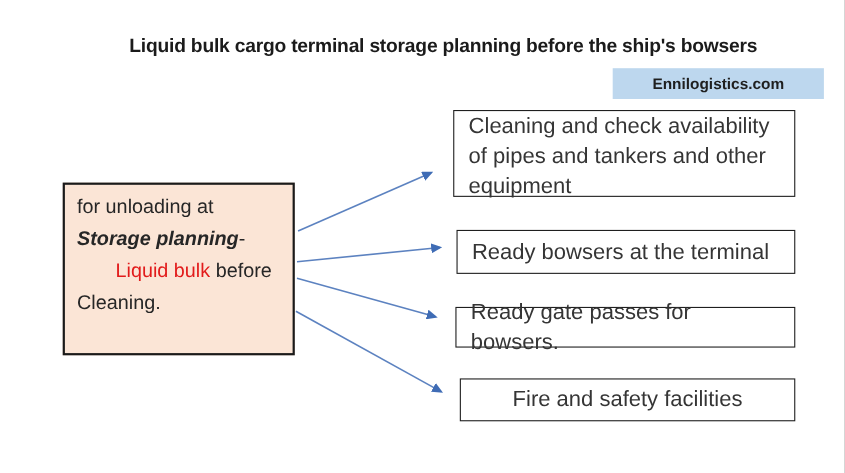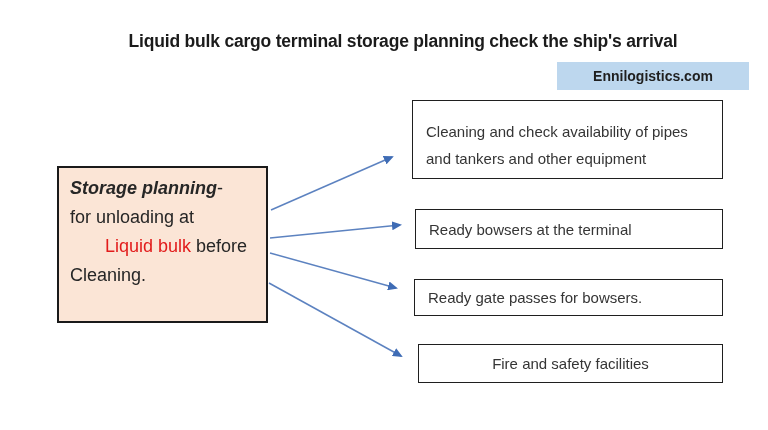--- a/index.html
+++ b/index.html
@@ -65,24 +65,24 @@
     font-style: italic;
   }
   .center-box .red {
     color: var(--highlight-red);
     margin-left: 35px;
   }
   .task-box {
     position: absolute;
     border: 1.5px solid var(--box-border);
     background: #ffffff;
-    font-size: 15px;
+    font-size: 20px;
     line-height: 27px;
     color: #353535;
-    padding: 17px 13px;
+    padding: 1px 13px;
     display: flex;
   }
   .task-box-1 { left: 412px; top: 100px; width: 311px; height: 79px; align-items: flex-start; }
   .task-box-2 { left: 415px; top: 209px; width: 308px; height: 40px; align-items: center; }
   .task-box-3 { left: 414px; top: 279px; width: 309px; height: 37px; align-items: center; }
   .task-box-4 { left: 418px; top: 344px; width: 305px; height: 39px; align-items: center; justify-content: center; }
   .connectors {
     position: absolute;
     left: 0; top: 0;
     width: 768px;
@@ -97,41 +97,41 @@
   }
   .arrow-head-shape {
     fill: var(--arrow-blue);
   }
 </style>
 </head>
 <body>
 
 <div class="canvas">
 
-  <div class="diagram-title">Liquid bulk cargo terminal storage planning check the ship's arrival</div>
+  <div class="diagram-title">Liquid bulk cargo terminal storage planning before the ship's bowsers</div>
 
   <div class="brand-badge">
     <span>Ennilogistics.com</span>
   </div>
 
   <svg class="connectors" viewBox="0 0 768 430" xmlns="http://www.w3.org/2000/svg">
     <defs>
       <marker id="ah" markerWidth="10" markerHeight="9" refX="8" refY="4.5" orient="auto" markerUnits="userSpaceOnUse">
         <path class="arrow-head-shape" d="M0,0 L10,4.5 L0,9 z"></path>
       </marker>
     </defs>
     <line class="arrow-line" x1="271" y1="210" x2="392" y2="157" marker-end="url(#ah)"></line>
     <line class="arrow-line" x1="270" y1="238" x2="400" y2="225" marker-end="url(#ah)"></line>
     <line class="arrow-line" x1="270" y1="253" x2="396" y2="288" marker-end="url(#ah)"></line>
     <line class="arrow-line" x1="269" y1="283" x2="401" y2="356" marker-end="url(#ah)"></line>
   </svg>
 
   <div class="center-box">
+    <div>for unloading at</div>
     <div><span class="heading">Storage planning</span><span>-</span></div>
-    <div>for unloading at</div>
     <div><span class="red">Liquid bulk</span><span> before</span></div>
     <div>Cleaning.</div>
   </div>
 
   <div class="task-box task-box-1">
     <span>Cleaning and check availability of pipes and tankers and other equipment</span>
   </div>
 
   <div class="task-box task-box-2">
     <span>Ready bowsers at the terminal</span>

